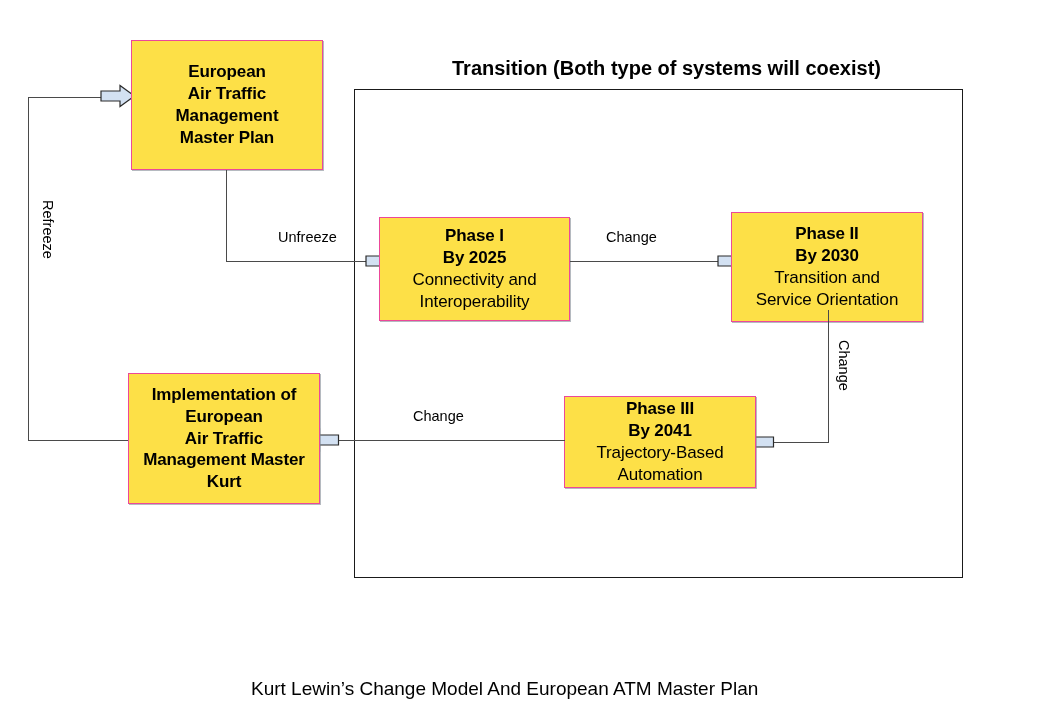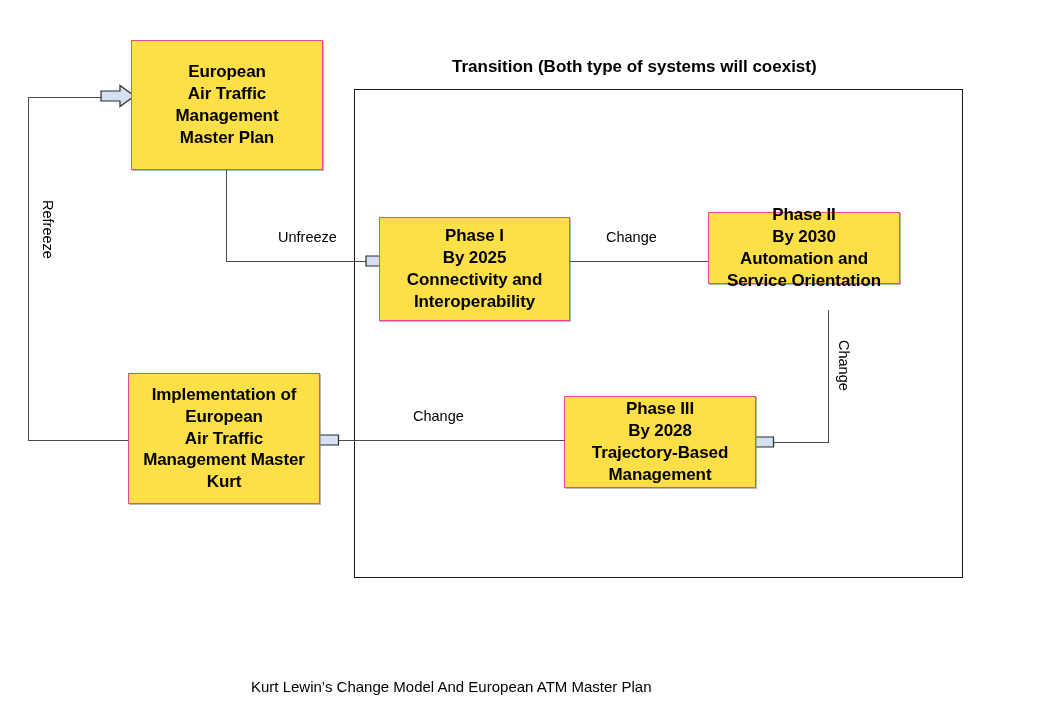--- a/index.html
+++ b/index.html
@@ -35,47 +35,47 @@
     line-height: 1.29;
     font-size: 17px;
     letter-spacing: -0.1px;
   }
   .node .ttl {
     font-weight: bold;
     display: block;
     white-space: pre-line;
   }
   .node .sub {
-    font-weight: bold;
+    font-weight: normal;
     display: block;
     white-space: pre-line;
   }
 
   
   .transition-box {
     position: absolute;
     box-sizing: border-box;
     border: 1.6px solid #1a1a1a;
     background: transparent;
   }
 
   
   .lbl {
     position: absolute;
     font-size: 14.5px;
     white-space: nowrap;
   }
-  .lbl.bold { font-weight: bold; font-size: 17px; }
+  .lbl.bold { font-weight: bold; font-size: 20px; }
   .lbl.rot {
     transform-origin: left top;
     transform: rotate(90deg);
   }
   .caption {
     position: absolute;
-    font-size: 15px;
+    font-size: 19px;
     white-space: nowrap;
   }
 
   
   .line {
     position: absolute;
     background: #4a4a4a;
   }
   .line.h { height: 1.3px; }
   .line.v { width: 1.3px; }
@@ -136,43 +136,43 @@
   </div>
 
   <div class="line h" style="left:570px; top:261px; width:156px;"></div>
   <div class="arrow" style="left:718px; top:261px; transform:translateY(-50%);">
     <svg width="34" height="22" viewBox="0 0 34 22">
       <polygon points="0,6 19,6 19,0.5 33.5,11 19,21.5 19,16 0,16" fill="#d3e1f2" stroke="#2b2b2b" stroke-width="1.2" stroke-linejoin="miter"></polygon>
     </svg>
   </div>
   <div class="lbl" style="left:606px; top:229px;">Change</div>
 
-  <div class="node" style="left:708px; top:212px; width:192px; height:72px;">
+  <div class="node" style="left:731px; top:212px; width:192px; height:110px;">
     <span class="ttl">Phase II
 By 2030</span>
-    <span class="sub">Automation and
+    <span class="sub">Transition and
 Service Orientation</span>
   </div>
 
   <div class="line v" style="left:828px; top:310px; height:133px;"></div>
 
   <div class="line h" style="left:772px; top:442px; width:57px;"></div>
 
   <div class="arrow" style="left:740px; top:442px; transform:translateY(-50%);">
     <svg width="34" height="22" viewBox="0 0 34 22">
       <polygon points="33.5,6 14.5,6 14.5,0.5 0,11 14.5,21.5 14.5,16 33.5,16" fill="#d3e1f2" stroke="#2b2b2b" stroke-width="1.2" stroke-linejoin="miter"></polygon>
     </svg>
   </div>
   <div class="lbl rot" style="left:852px; top:340px;">Change</div>
 
   <div class="node" style="left:564px; top:396px; width:192px; height:92px;">
     <span class="ttl">Phase III
-By 2028</span>
+By 2041</span>
     <span class="sub">Trajectory-Based
-Management</span>
+Automation</span>
   </div>
 
   <div class="line h" style="left:334px; top:440px; width:231px;"></div>
   <div class="arrow" style="left:305px; top:440px; transform:translateY(-50%);">
     <svg width="34" height="22" viewBox="0 0 34 22">
       <polygon points="33.5,6 14.5,6 14.5,0.5 0,11 14.5,21.5 14.5,16 33.5,16" fill="#d3e1f2" stroke="#2b2b2b" stroke-width="1.2" stroke-linejoin="miter"></polygon>
     </svg>
   </div>
   <div class="lbl" style="left:413px; top:408px;">Change</div>
 

